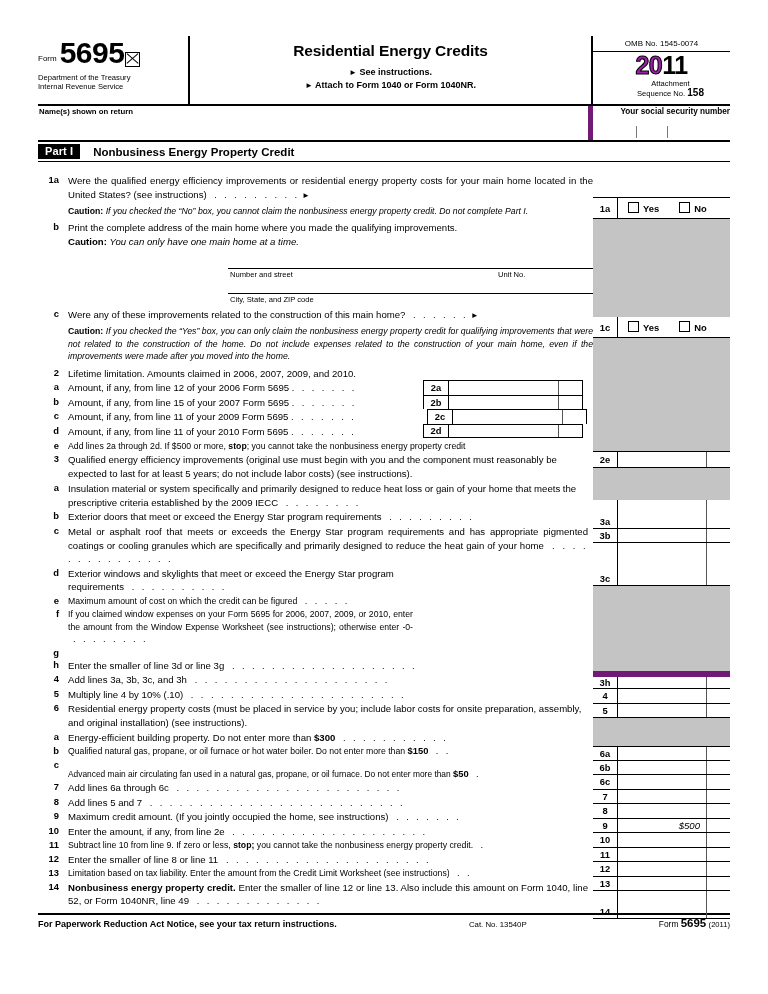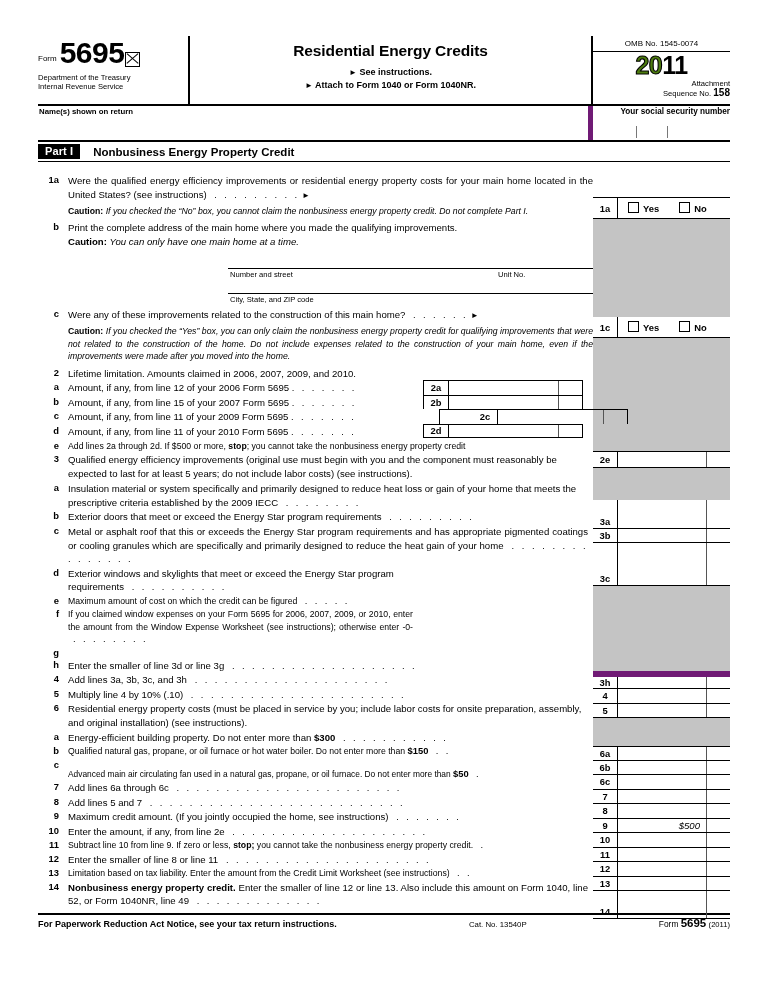--- a/index.html
+++ b/index.html
@@ -62,22 +62,22 @@
   .arr{font-size:8px;}
 
   .hdr-right{
     width:137px;
     text-align:center;
     padding-top:3px;
     box-sizing:border-box;
   }
   .omb{font-size:8px;border-bottom:1px solid #000;padding-bottom:3px;}
   .yearwrap{font-size:25px;font-weight:bold;line-height:1;padding-top:1px;letter-spacing:-0.5px;}
-  .yr-light{color:#4d7c0f;-webkit-text-stroke:1.1px #000;text-stroke:1.1px #000;}
-  .attach{font-size:7.6px;line-height:9.4px;text-align:right;padding-left:18px;padding-top:1px;}
+  .yr-light{color:#a21caf;-webkit-text-stroke:1.1px #000;text-stroke:1.1px #000;}
+  .attach{font-size:7.6px;line-height:9.4px;text-align:center;padding-left:18px;padding-top:1px;}
   .attach b{font-size:10px;}
 
   
   .namerow{display:flex;border-bottom:2.2px solid #000;height:34px;}
   .namebox{flex:1;border-right:5px solid #701a75;font-size:7.8px;padding:1px 0 8px 1px;font-weight:bold;}
   .ssnbox{width:137px;box-sizing:border-box;position:relative;}
   .ssnlbl{font-size:8.2px;font-weight:bold;text-align:right;padding-top:1px;}
   .ssngrid{position:absolute;left:0;right:0;bottom:0;height:16px;}
   .ssngrid i{position:absolute;top:2px;bottom:2px;width:1px;background:#777;}
 
@@ -466,21 +466,21 @@
             <div class="cellbody">
                   <div class="centdiv"></div>
                 </div>
           </div>
           <div class="cell" style="position:relative;left:0;top:0;width:160px;height:14.5px;border:1px solid #000;border-bottom:none;">
             <div class="cellnum">2b</div>
             <div class="cellbody">
                   <div class="centdiv"></div>
                 </div>
           </div>
-          <div class="cell" style="position:relative;left:16px;top:0;width:189px;height:14.5px;border:1px solid #000;border-bottom:none;padding-left:33px;">
+          <div class="cell" style="position:relative;left:4px;top:0;width:160px;height:14.5px;border:1px solid #000;border-bottom:none;">
             <div class="cellnum">2c</div>
             <div class="cellbody">
                   <div class="centdiv"></div>
                 </div>
           </div>
           <div class="cell" style="position:relative;left:0;top:0;width:160px;height:14.5px;border:1px solid #000;">
             <div class="cellnum">2d</div>
             <div class="cellbody">
                   <div class="centdiv"></div>
                 </div>
@@ -512,21 +512,21 @@
         <div class="lnum">b</div>
         <div class="ltext" style="width:520px;flex:none;">
           <span>Exterior doors that meet or exceed the Energy Star program requirements</span>
           <span class="leader">&nbsp;. . . . . . . . .</span>
         </div>
       </div>
 
       <div class="row">
         <div class="lnum">c</div>
         <div class="ltext just" style="width:520px;flex:none;">
-          <span>Metal or asphalt roof that this or exceeds the Energy Star program requirements and has appropriate pigmented coatings or cooling granules which are specifically and primarily designed to reduce the  heat gain of your home</span>
+          <span>Metal or asphalt roof that meets or exceeds the Energy Star program requirements and has appropriate pigmented coatings or cooling granules which are specifically and primarily designed to reduce the  heat gain of your home</span>
           <span class="leader">&nbsp;. . . . . . . . . . . . . . .</span>
         </div>
       </div>
 
       <div class="row">
         <div class="lnum">d</div>
         <div class="ltext" style="width:345px;flex:none;">
           <span>Exterior windows and skylights that meet or exceed the Energy Star program requirements</span>
           <span class="leader">&nbsp;. . . . . . . . . .</span>
         </div>

